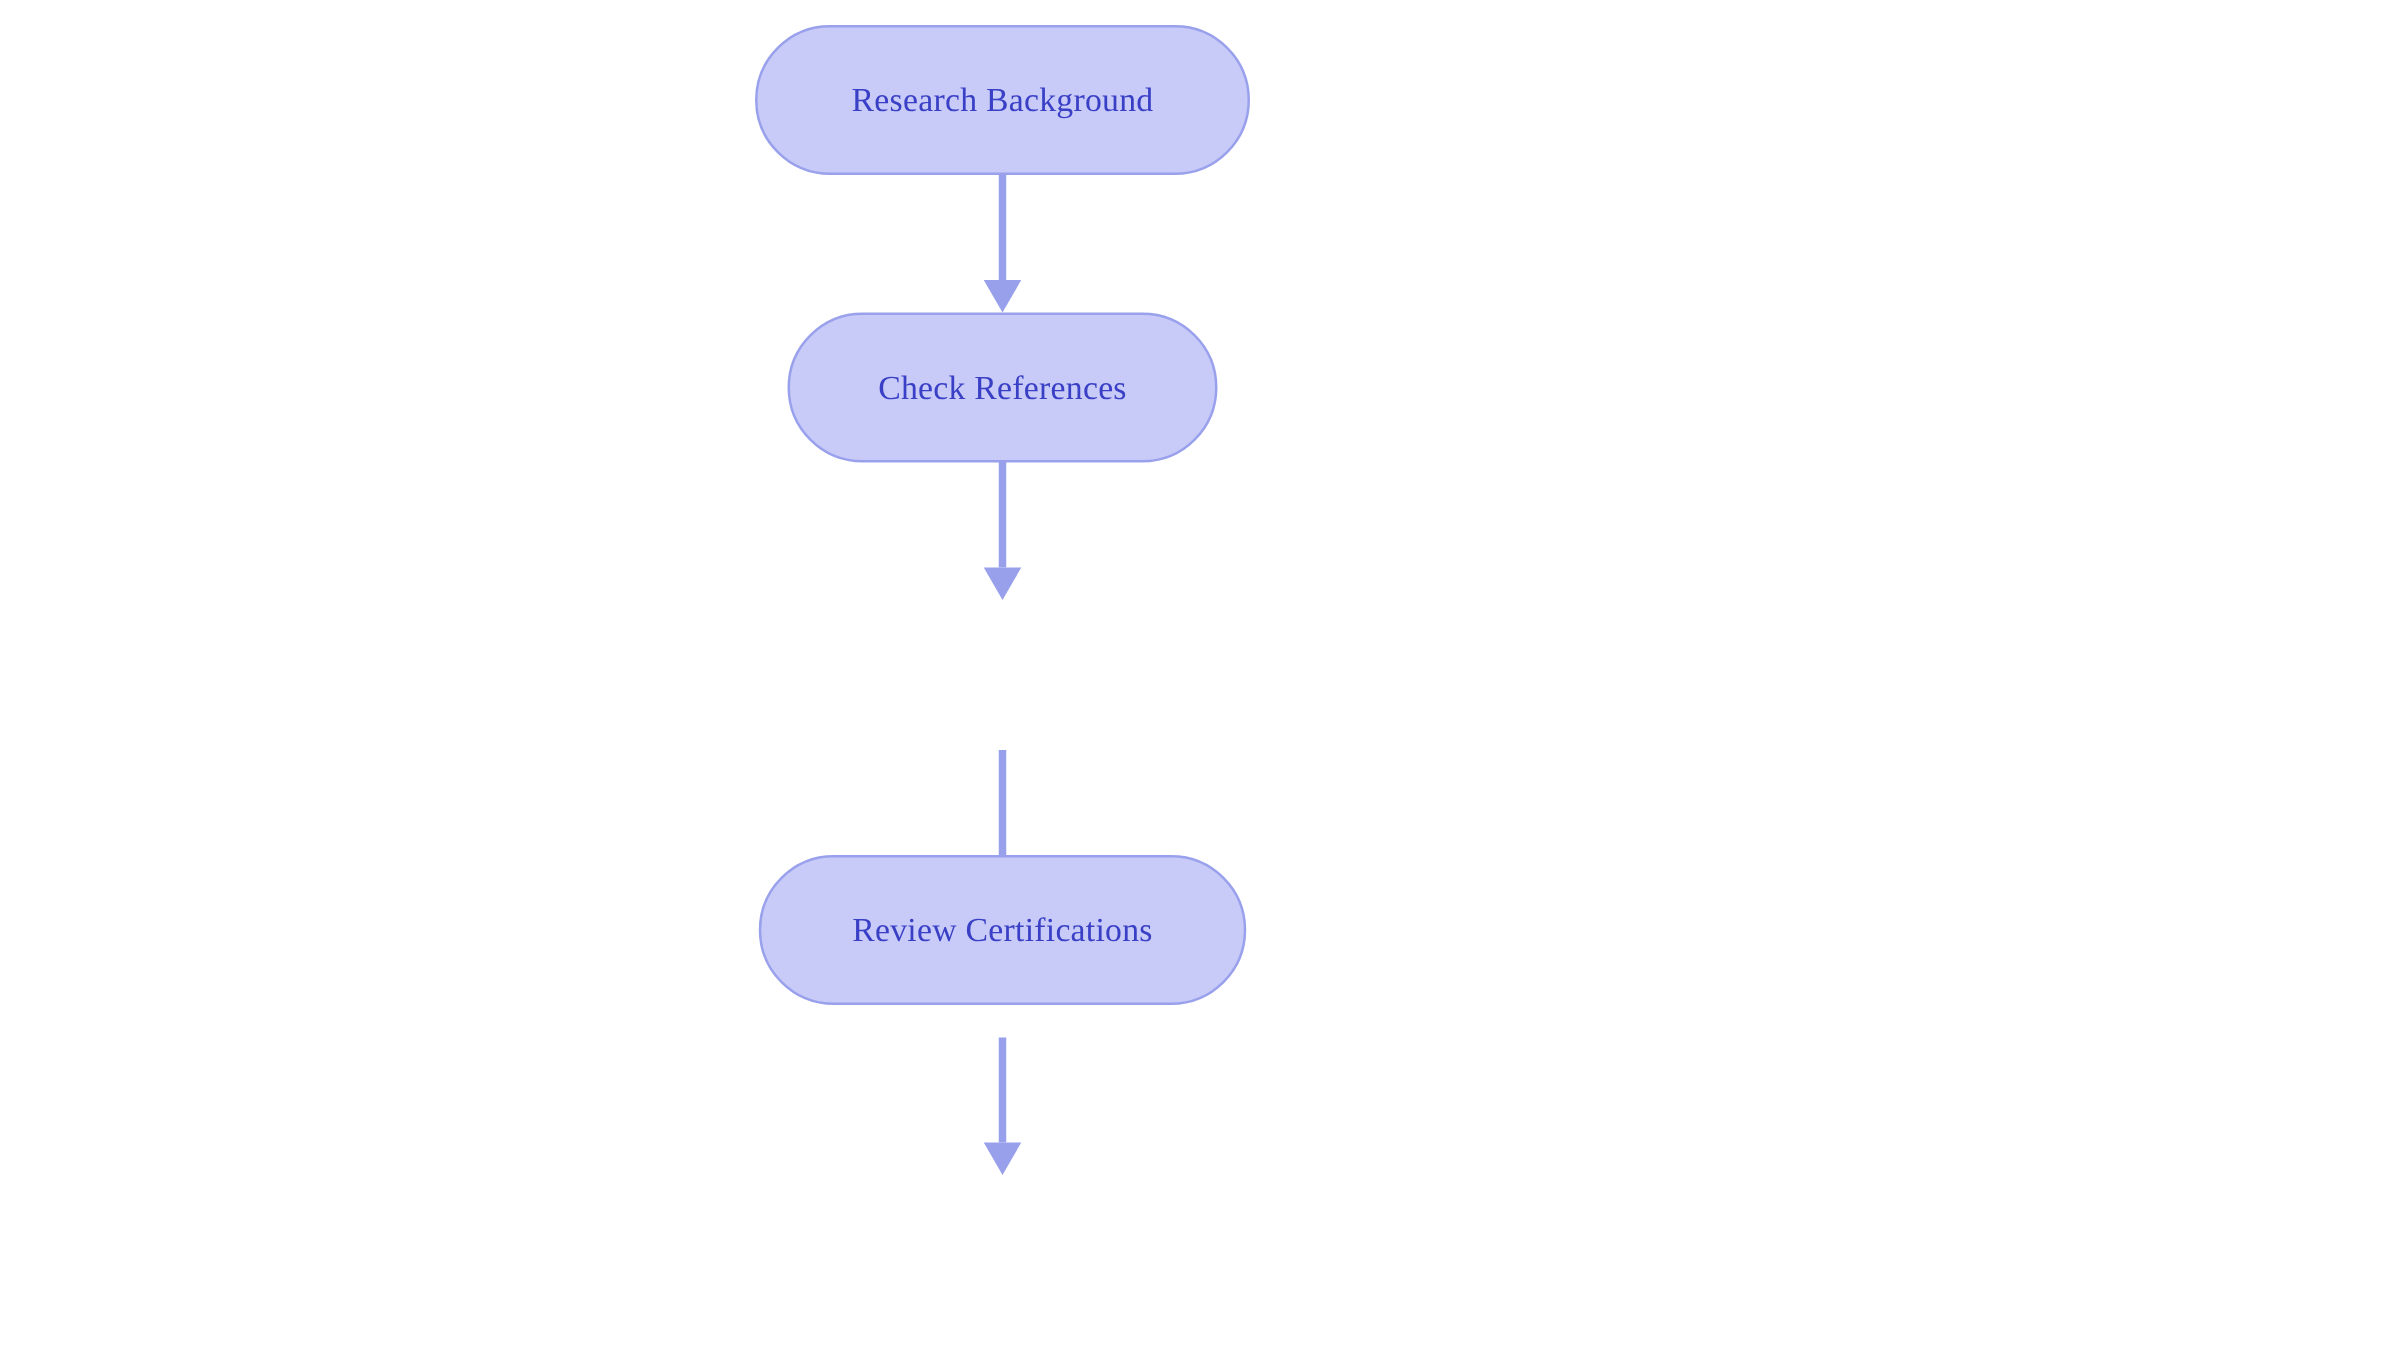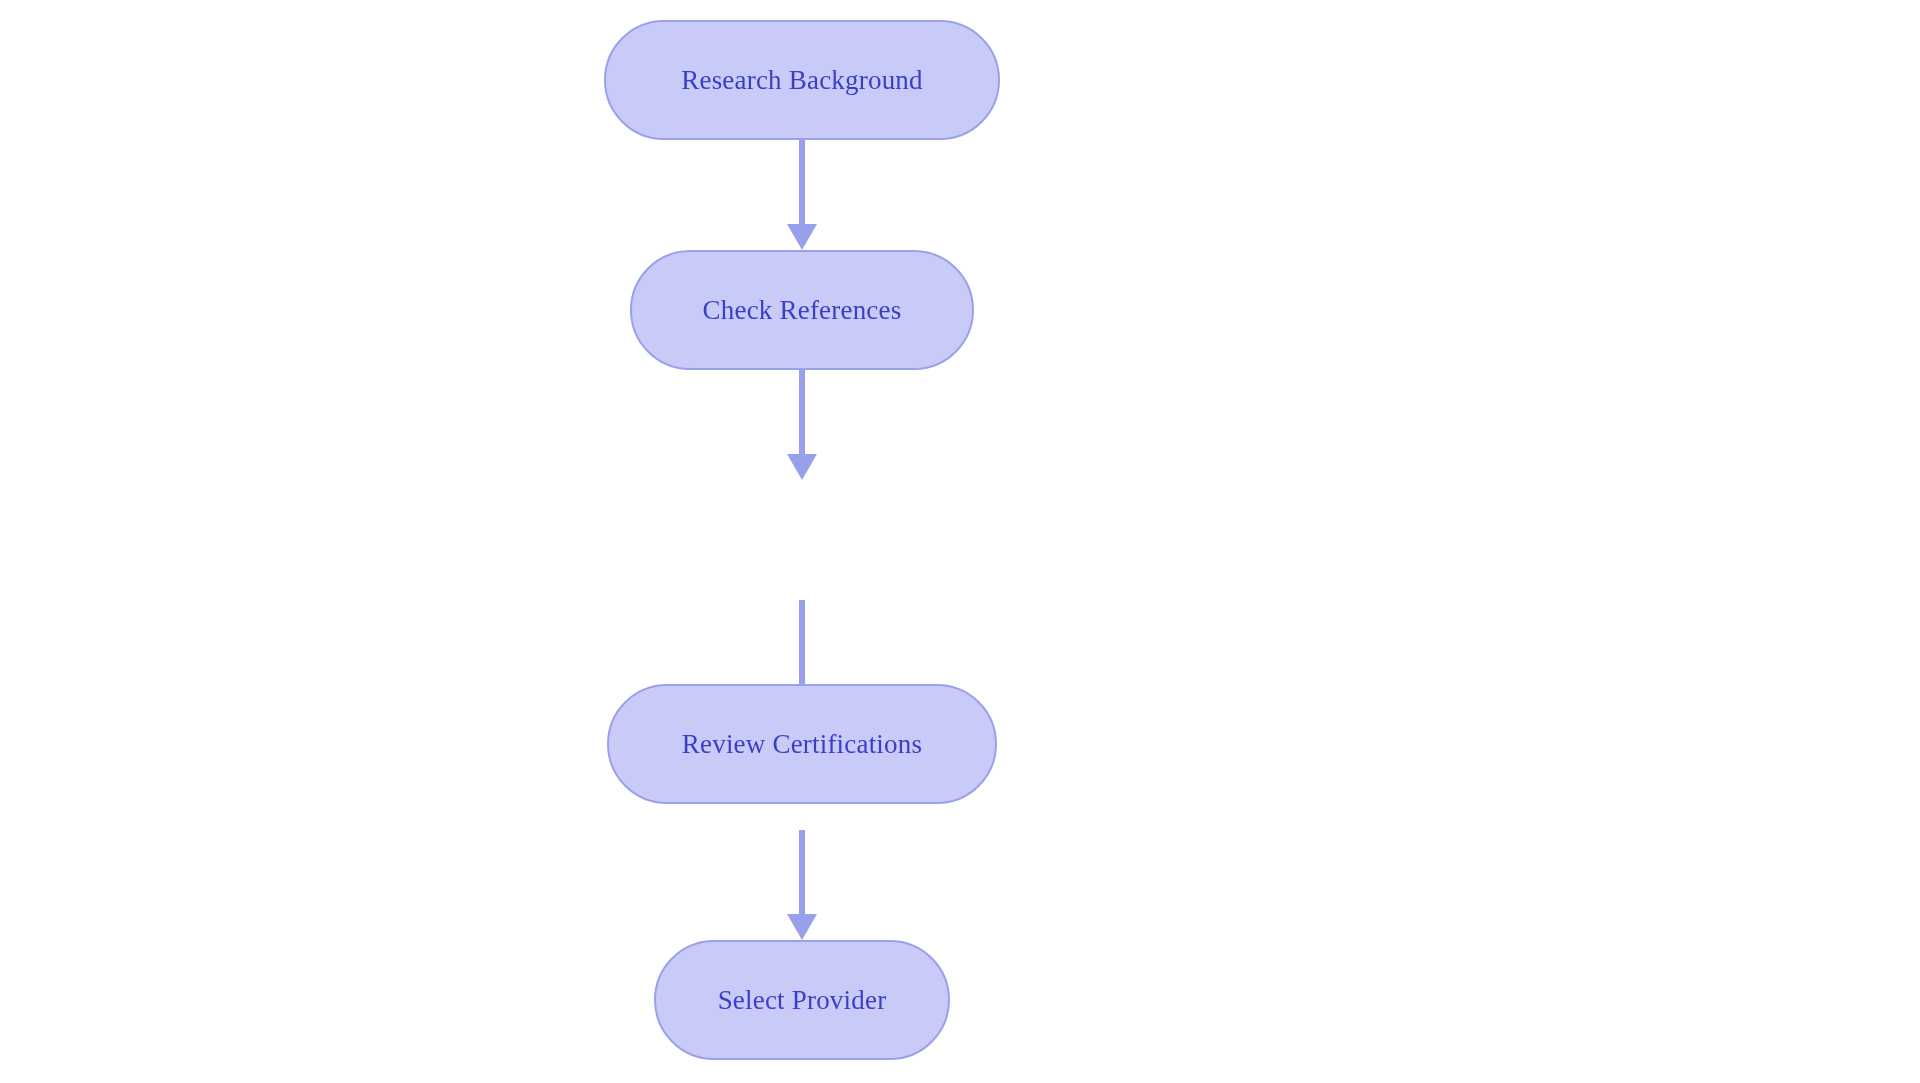--- a/index.html
+++ b/index.html
@@ -97,17 +97,14 @@
 
   <div class="flow-node n4">
     <span>Review Certifications</span>
   </div>
 
   <div class="flow-arrow a4">
     <div class="stem"></div>
     <div class="head"></div>
   </div>
 
-  <div class="flow-node n5">
-    <span>Select Provider</span>
-  </div>
 
 </div>
 
 </body></html>

